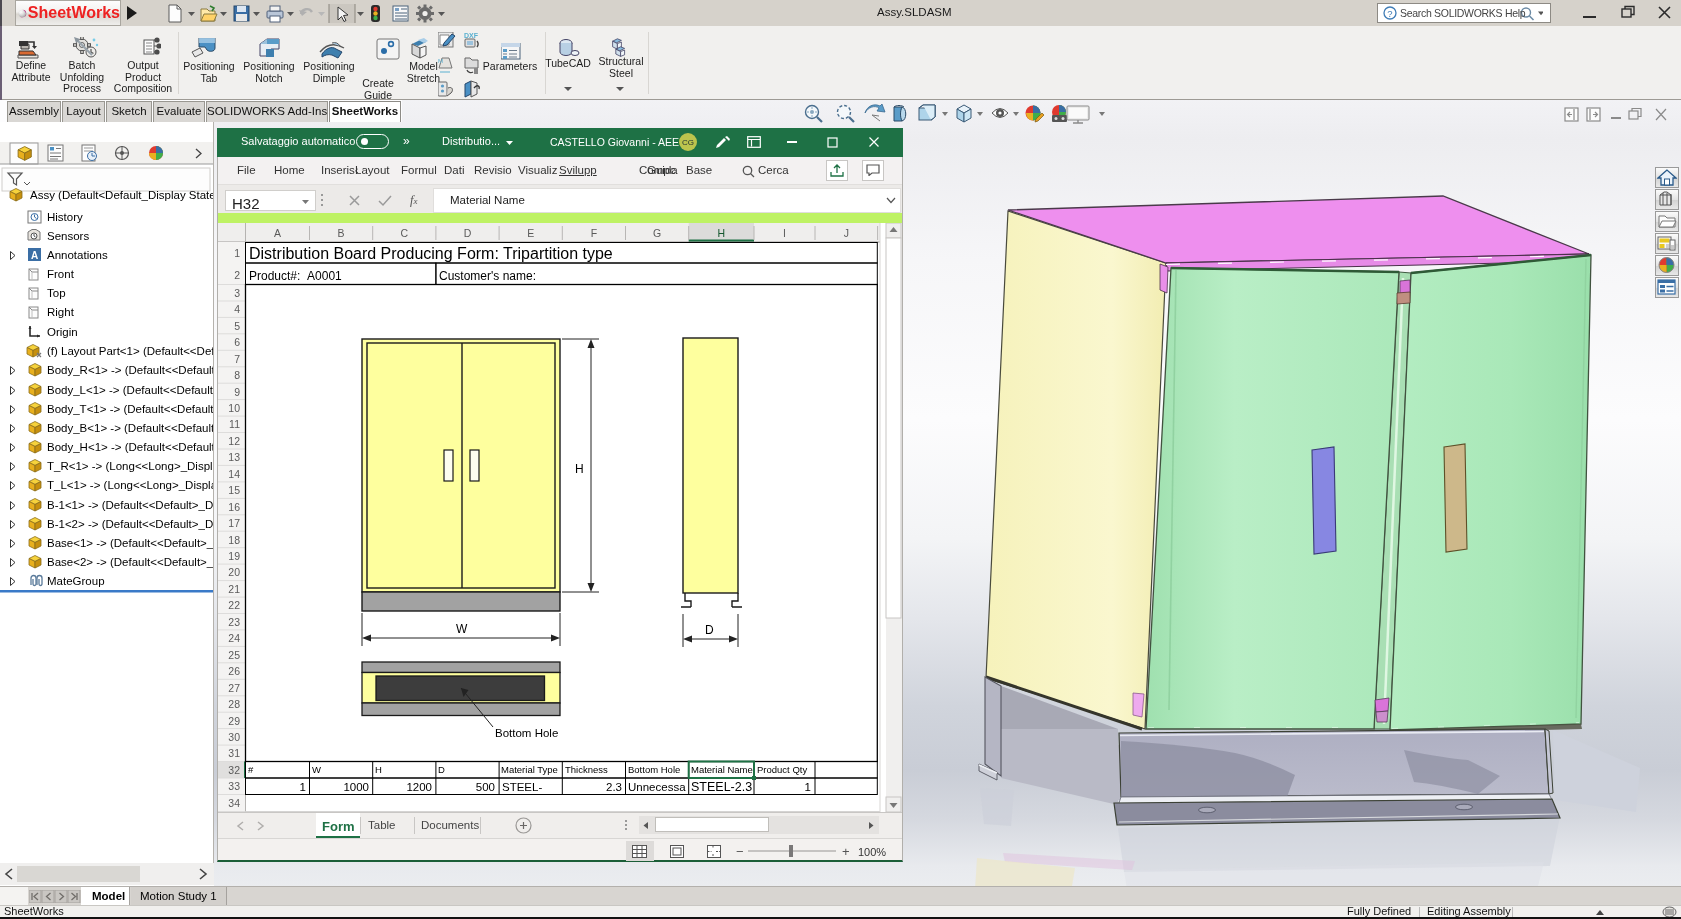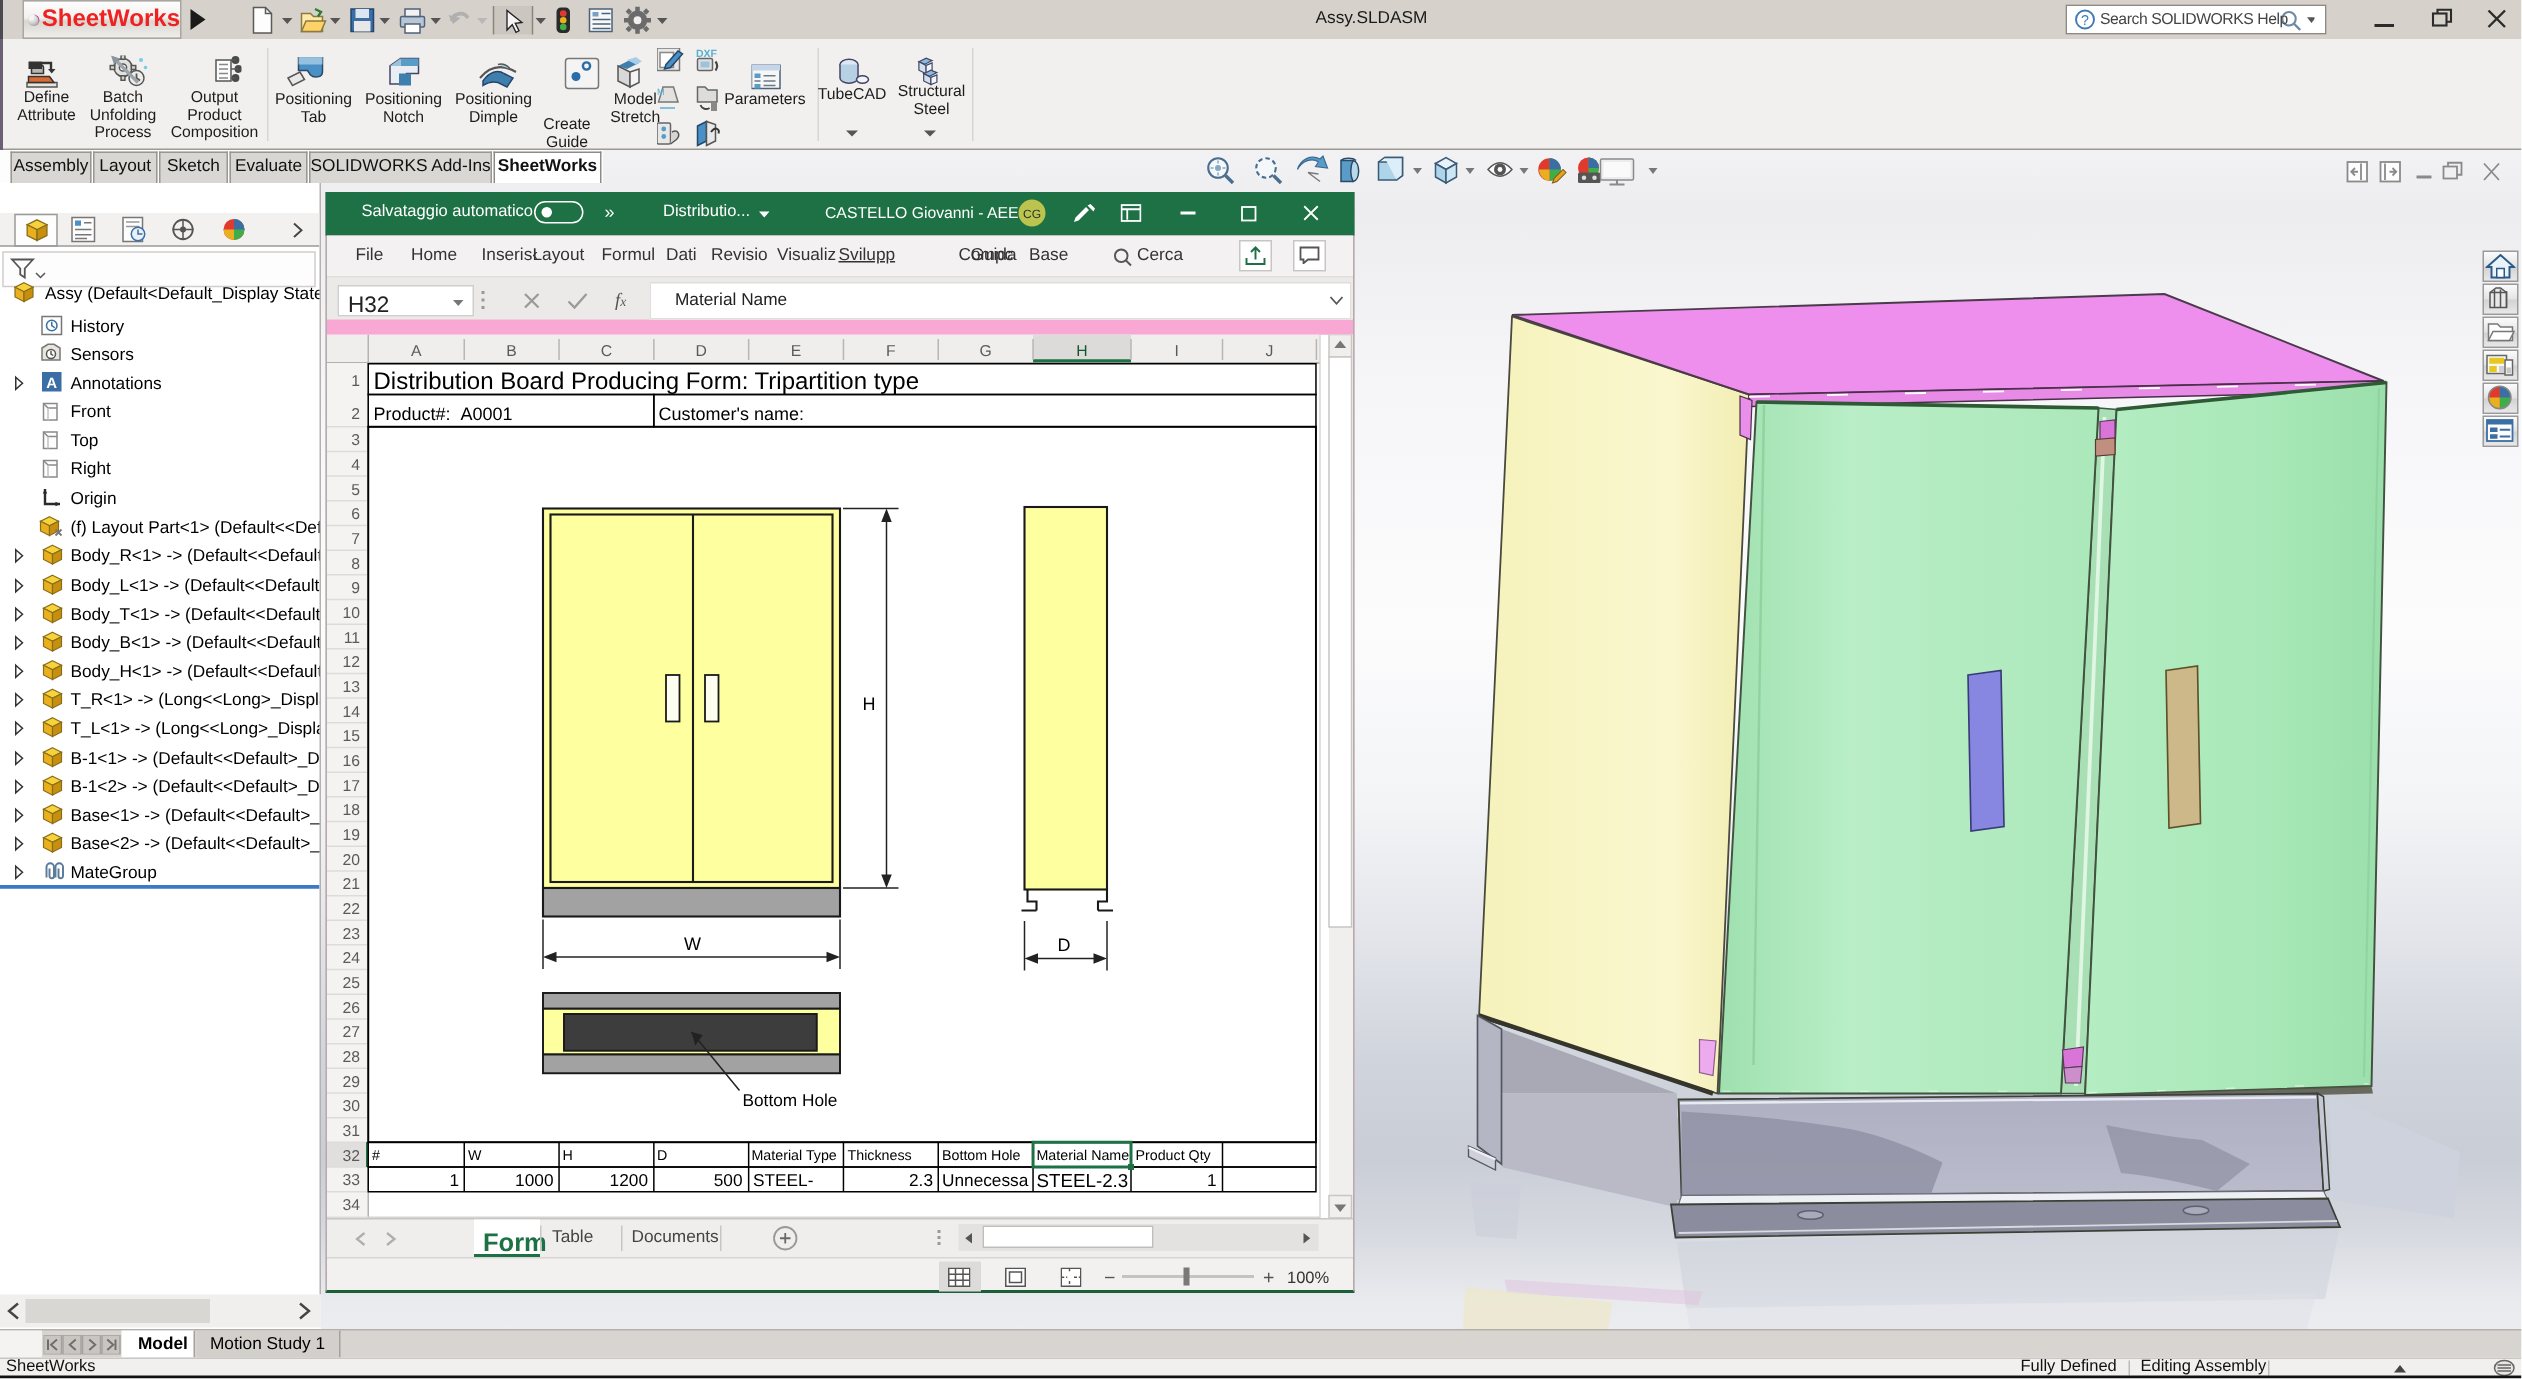--- a/index.html
+++ b/index.html
@@ -19,21 +19,21 @@
 .cmtab { position:absolute; top:1px; height:21px; background:#d9d7d4; border:1px solid #999791; border-bottom:none; font-size:11.5px; color:#111; text-align:center; padding-top:3px; white-space:nowrap; overflow:hidden; }
 .cmtab.active { background:#fff; font-weight:bold; border-color:#8d8b86; }
 
 #viewport { left:214px; top:100px; width:1467px; height:798px;
   background:linear-gradient(180deg,#f2f2f5 0%,#ededf0 5%,#f6f6f8 20%,#fcfcfd 40%,#f3f4f6 55%,#e4e6eb 65%,#d0d4dc 76%,#c9cdd6 84%,#d5d8df 90%,#e8eaee 96%,#eceef1 100%);
 }
 .vpbtn { position:absolute; width:24px; height:21px; background:linear-gradient(180deg,#fbfbfb,#e3e3e3 50%,#d2d2d2 52%,#e8e8e8); border:1px solid #9a9a9a; }
 
 #leftpanel { left:0; top:122px; width:214px; height:741px; background:#ffffff; border-right:1px solid #b5b2ad; }
 
-#excel { left:217px; top:128px; width:686px; height:734px; background:#f9a8d4; border:1px solid #b1afab; border-bottom:2px solid #1b5e38; }
+#excel { left:217px; top:128px; width:686px; height:734px; background:#bef264; border:1px solid #b1afab; border-bottom:2px solid #1b5e38; }
 #xltitle { left:0; top:0; width:684px; height:28px; background:#1e7145; color:#fff; }
 #xlmenu { left:0; top:28px; width:684px; height:28px; background:#f3f1f1; border-bottom:1px solid #e0dedc; }
 .xlm { position:absolute; top:7px; font-size:11.5px; color:#333; }
 #xlformula { left:0; top:56px; width:684px; height:28px; background:#eceae8; }
 
 #treehsb { left:0; top:863px; width:214px; height:22px; background:#f0efee; }
 #mmtabs { left:0; top:886px; width:1681px; height:19px; background:#d8d5d1; border-top:1px solid #b3b0ac; }
 #statusbar { left:0; top:905px; width:1681px; height:12px; background:#f1f0ee; border-top:1px solid #c9c7c3; font-size:11px; color:#111; }
 #blackbar { left:0; top:917px; width:1681px; height:2px; background:#111; }
 .t { position:absolute; white-space:nowrap; }
@@ -940,21 +940,21 @@
       <path d="M671.5 580 l4 5 4-5z" fill="#777"></path>
       <line x1="662" y1="0" x2="662" y2="589" stroke="#d8d6d4"></line>
     </svg>
 
     <div class="abs" style="left:0;top:683px;width:684px;height:26px;background:#f0eeec;border-top:1px solid #c8c6c4;">
       <svg class="abs" style="left:18px;top:8px" width="30" height="10">
           <path d="M7 1 l-5 4 5 4" fill="none" stroke="#b0aeac" stroke-width="1.5"></path>
           <path d="M22 1 l5 4 -5 4" fill="none" stroke="#b0aeac" stroke-width="1.5"></path>
         </svg>
       <div class="abs" style="left:98px;top:0;width:44px;height:25px;background:#fff;border-bottom:2.5px solid #1e7145;"></div>
-      <div class="t" style="left:104px;top:6px;font-size:17px;color:#1e7145;font-weight:bold;">Form</div>
+      <div class="t" style="left:104px;top:6px;font-size:13px;color:#1e7145;font-weight:bold;">Form</div>
       <div class="t" style="left:150px;top:6px;font-size:11.5px;color:#444;">Table</div>
       <div class="abs" style="left:142px;top:4px;width:1px;height:17px;background:#c8c6c4;"></div>
       <div class="abs" style="left:196px;top:4px;width:1px;height:17px;background:#c8c6c4;"></div>
       <div class="t" style="left:203px;top:6px;font-size:11.5px;color:#444;">Documents</div>
       <div class="abs" style="left:262px;top:4px;width:1px;height:17px;background:#c8c6c4;"></div>
       <svg class="abs" style="left:297px;top:4px" width="17" height="17">
           <circle cx="8.5" cy="8.5" r="7.5" fill="none" stroke="#9a9896" stroke-width="1.2"></circle>
           <path d="M8.5 5 v7 M5 8.5 h7" stroke="#6a6866" stroke-width="1.2"></path>
         </svg>
       <div class="abs" style="left:407px;top:7px;width:2px;height:2px;background:#999;box-shadow:0 4px #999,0 8px #999;"></div>

